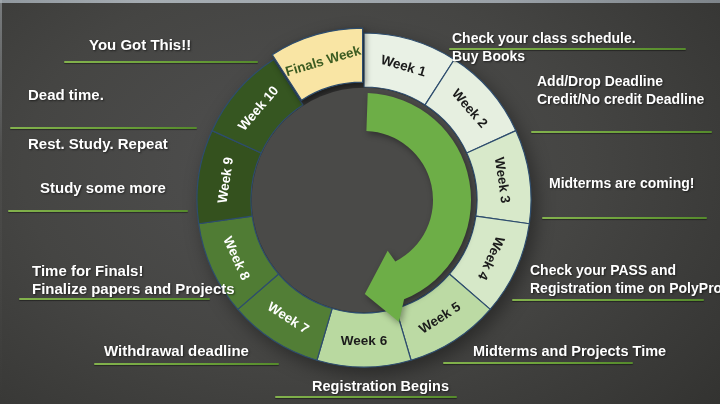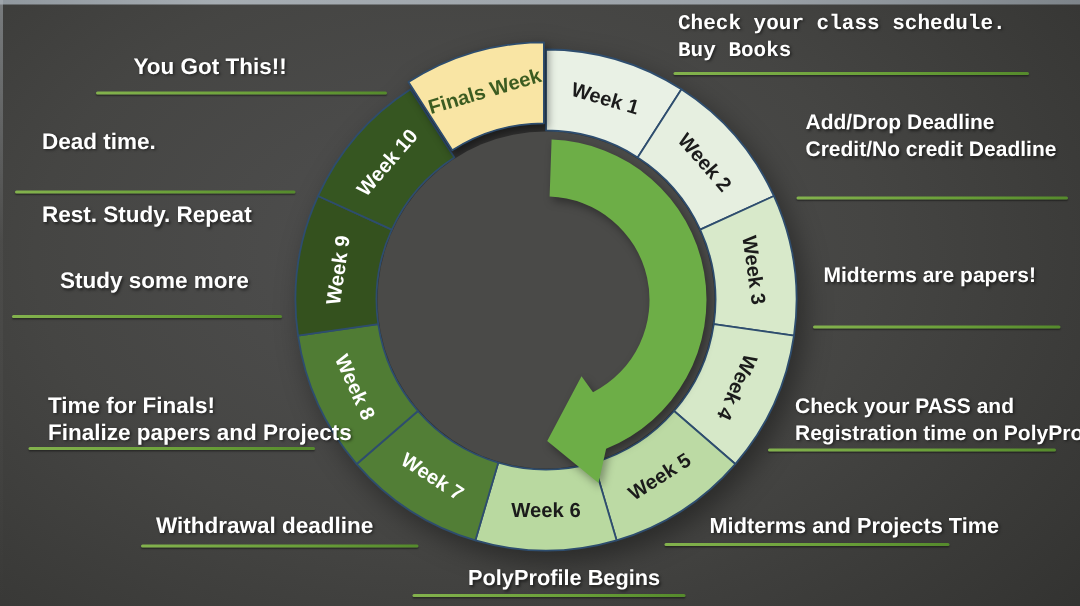--- a/index.html
+++ b/index.html
@@ -103,39 +103,39 @@
     <div class="note" style="left: 32px; top: 262px; font-size: 15px;">
       <div class="note-line" style="line-height: 18px;">Time for Finals!</div>
       <div class="note-line" style="line-height: 18px;">Finalize papers and Projects</div>
     </div>
     <div class="note-rule" style="left: 19px; top: 298px; width: 191px;"></div>
     <div class="note" style="left: 104px; top: 342px; font-size: 15px;">
       <div class="note-line" style="line-height: 18px;">Withdrawal deadline</div>
     </div>
     <div class="note-rule" style="left: 94px; top: 363px; width: 185px;"></div>
     <div class="note" style="left: 312px; top: 377px; font-size: 14.5px;">
-      <div class="note-line" style="line-height: 18px;">PolyProfile Begins</div>
+      <div class="note-line" style="line-height: 18px;">Registration Begins</div>
     </div>
     <div class="note-rule" style="left: 275px; top: 396px; width: 182px;"></div>
     <div class="note" style="left: 473px; top: 342px; font-size: 14.5px;">
       <div class="note-line" style="line-height: 18px;">Midterms and Projects Time</div>
     </div>
     <div class="note-rule" style="left: 443px; top: 362px; width: 190px;"></div>
     <div class="note" style="left: 530px; top: 262px; font-size: 14px;">
       <div class="note-line" style="line-height: 17.5px;">Check your PASS and</div>
       <div class="note-line" style="line-height: 17.5px;">Registration time on PolyProfile</div>
     </div>
     <div class="note-rule" style="left: 512px; top: 299px; width: 192px;"></div>
     <div class="note" style="left: 549px; top: 174px; font-size: 14px;">
-      <div class="note-line" style="line-height: 18px;">Midterms are papers!</div>
+      <div class="note-line" style="line-height: 18px;">Midterms are coming!</div>
     </div>
     <div class="note-rule" style="left: 542px; top: 217px; width: 165px;"></div>
     <div class="note" style="left: 537px; top: 73px; font-size: 14px;">
       <div class="note-line" style="line-height: 17.5px;">Add/Drop Deadline</div>
       <div class="note-line" style="line-height: 17.5px;">Credit/No credit Deadline</div>
     </div>
     <div class="note-rule" style="left: 531px; top: 131px; width: 181px;"></div>
-    <div class="note" style="left: 452px; top: 8px; font-size: 14px; font-family: Liberation Mono, monospace;">
+    <div class="note" style="left: 452px; top: 30px; font-size: 14px;">
       <div class="note-line" style="line-height: 17.5px;">Check your class schedule.</div>
       <div class="note-line" style="line-height: 17.5px;">Buy Books</div>
     </div>
     <div class="note-rule" style="left: 449px; top: 48px; width: 237px;"></div>
   </div>
 
 </body></html>

